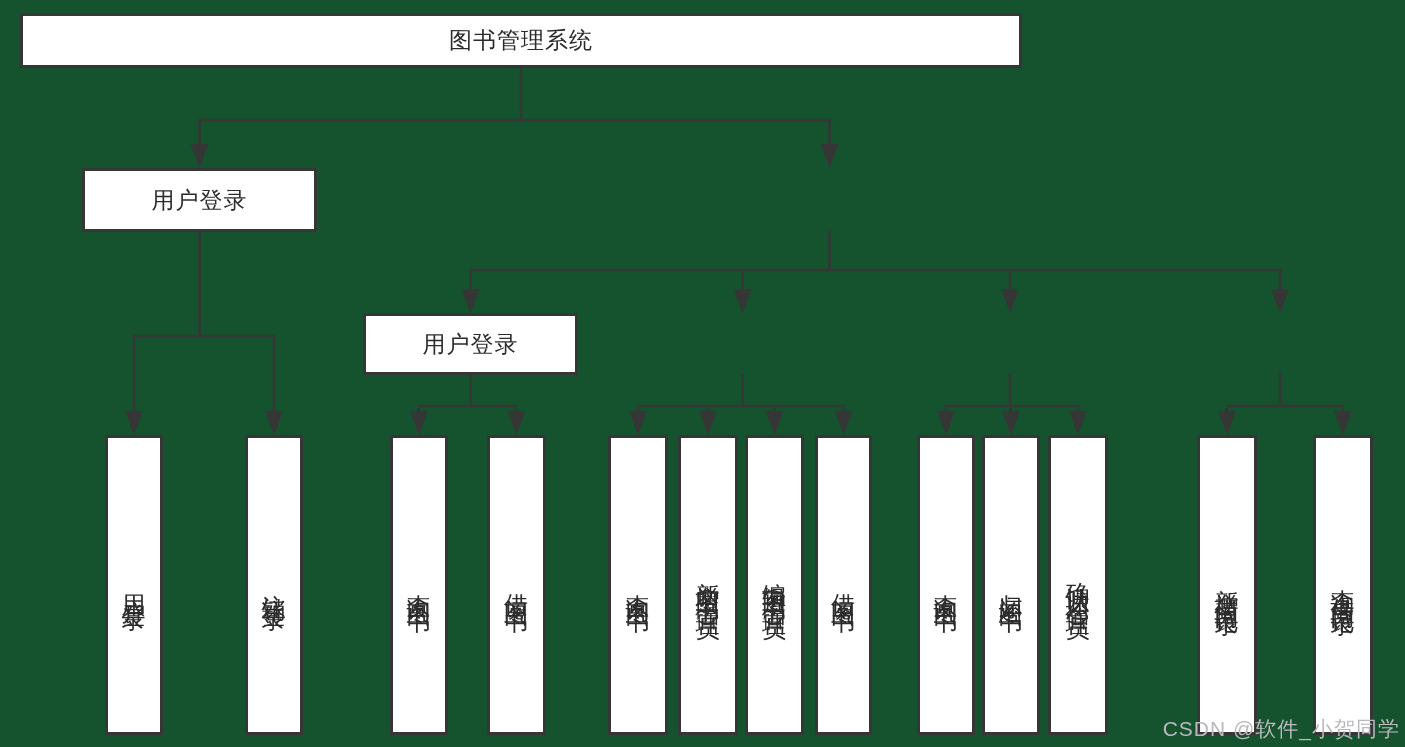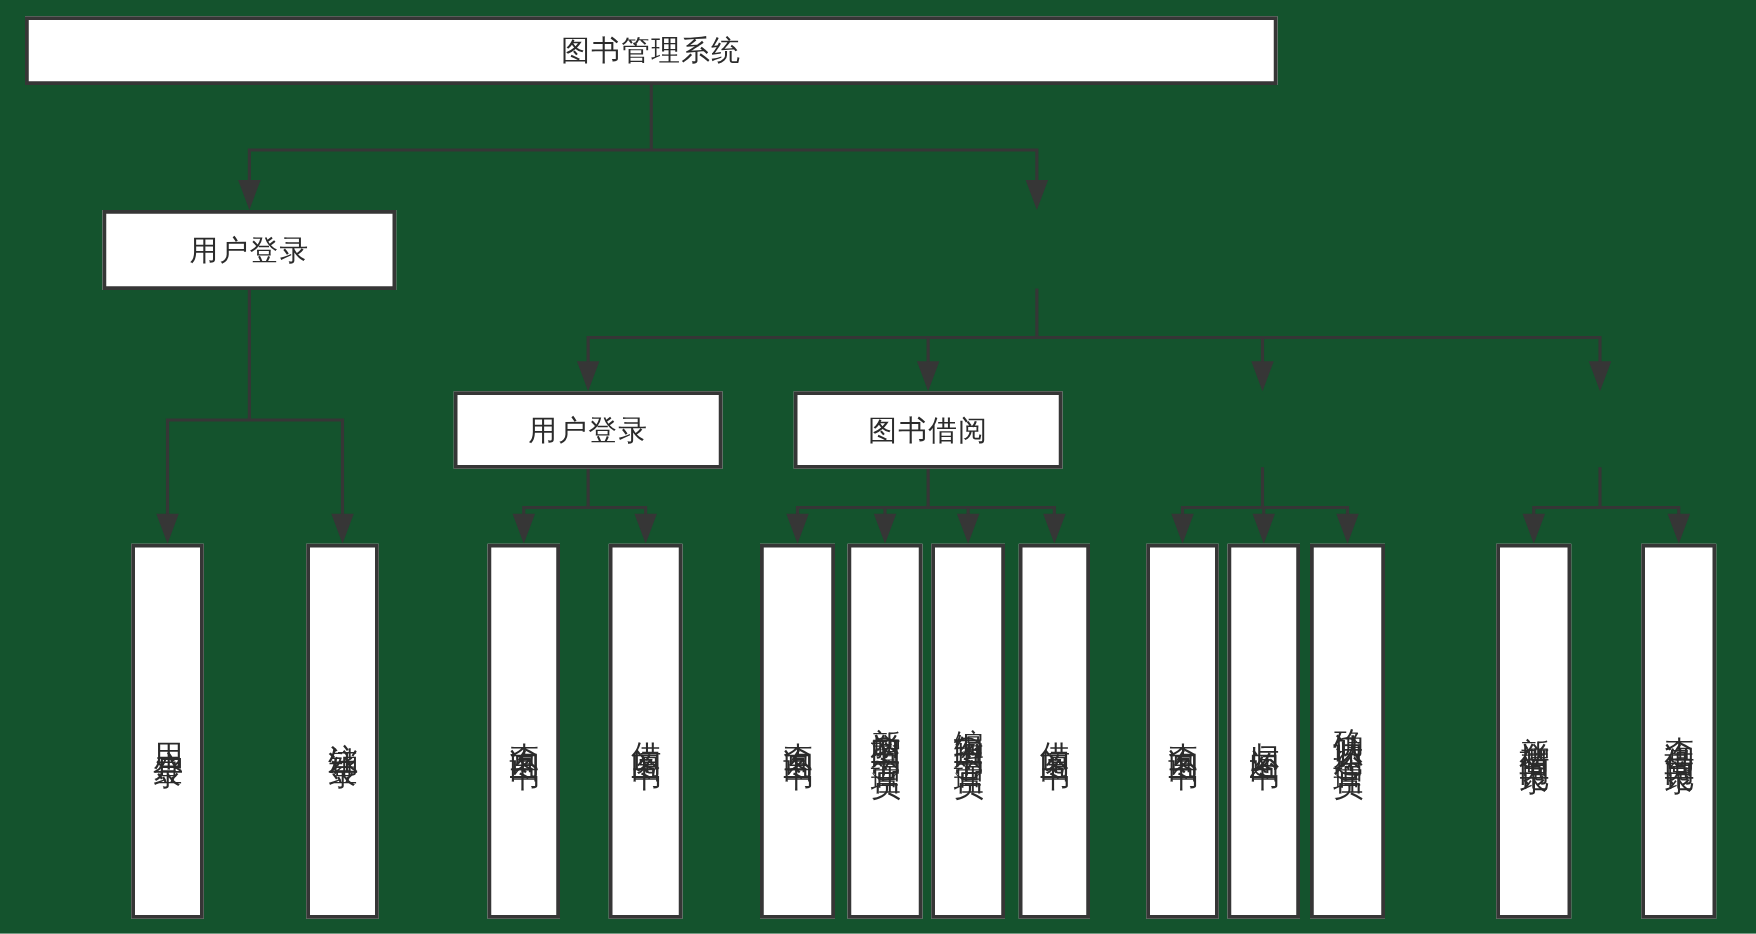--- a/index.html
+++ b/index.html
@@ -89,21 +89,20 @@
     <path d="M1280 375 V406 M1227 406 H1343 M1227 406 V413 M1343 406 V413"></path>
     <polygon points="1218,411 1236,411 1227,435"></polygon>
     <polygon points="1334,411 1352,411 1343,435"></polygon>
   </svg>
 
   <div class="node h-node" style="left:20px; top:13px; width:1002px; height:55px;">图书管理系统</div>
 
   <div class="node h-node" style="left:82px; top:168px; width:235px; height:64px;">用户登录</div>
 
   <div class="node h-node" style="left:363px; top:313px; width:215px; height:62px;">用户登录</div>
-  <div class="node h-node" style="left:635px; top:313px; width:215px; height:62px;">图书借阅</div>
 
   <div class="node v-node" style="left:105px; top:435px; width:58px; height:300px;">
     <span class="vtext">用户登录</span>
   </div>
   <div class="node v-node" style="left:245px; top:435px; width:58px; height:300px;">
     <span class="vtext">注销登录</span>
   </div>
 
   <div class="node v-node" style="left:390px; top:435px; width:58px; height:300px;">
     <span class="vtext">查询图书</span>
@@ -135,14 +134,15 @@
     <span class="vtext">确认归还（管理员）</span>
   </div>
 
   <div class="node v-node" style="left:1197px; top:435px; width:60px; height:300px;">
     <span class="vtext">新增借阅记录</span>
   </div>
   <div class="node v-node" style="left:1313px; top:435px; width:60px; height:300px;">
     <span class="vtext">查询借阅记录</span>
   </div>
 
+  <div class="watermark">CSDN @软件_小贺同学</div>
 
 </div>
 
 </body></html>

